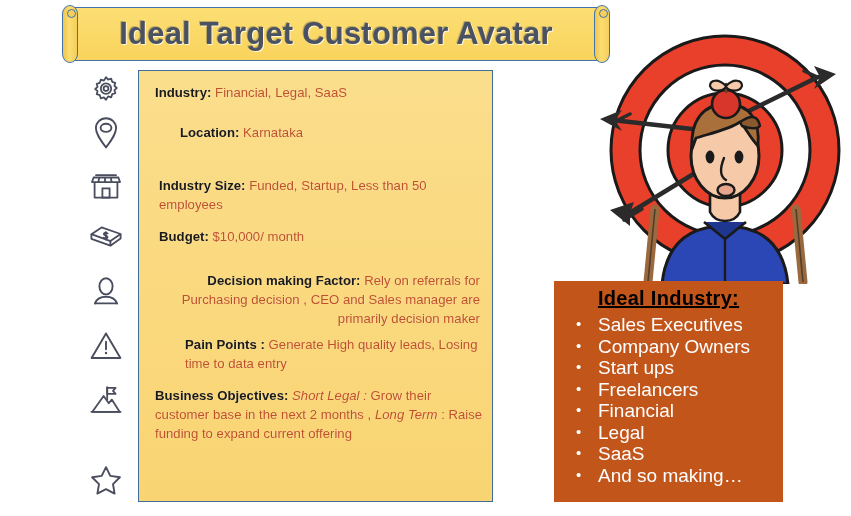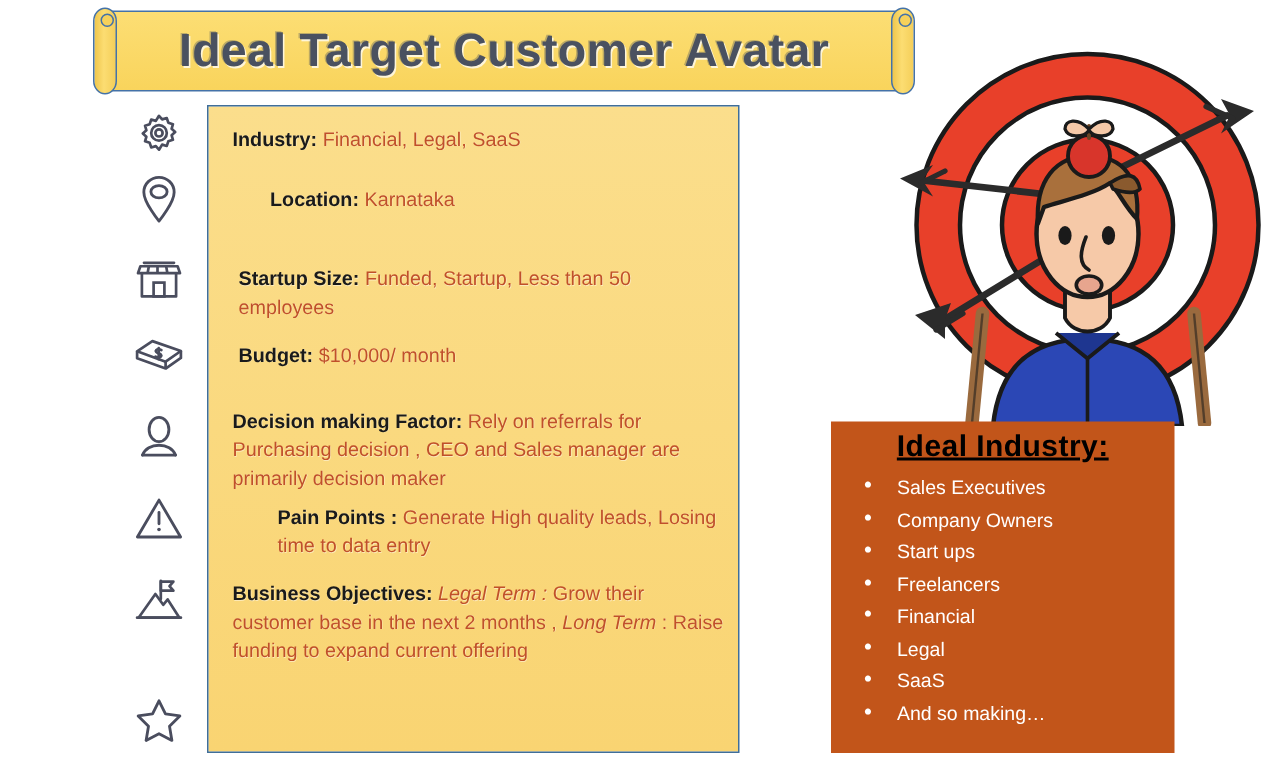--- a/index.html
+++ b/index.html
@@ -73,21 +73,21 @@
     position:absolute;left:554px;top:281px;width:229px;height:221px;
     background:#C2551A;
   }
   .ind-title{
     margin:6px 0 2px 0;text-align:center;
     font-size:20px;font-weight:bold;color:#000000;
     text-decoration:underline;letter-spacing:.3px;
   }
   .ind-list{list-style:none;margin:4px 0 0 0;padding:0 0 0 22px;}
   .ind-list li{
-    position:relative;color:#FFFFFF;font-size:13px;line-height:21.5px;
+    position:relative;color:#FFFFFF;font-size:19px;line-height:21.5px;
     padding-left:22px;
   }
   .ind-list li:before{
     content:"\2022";position:absolute;left:0;top:-1px;color:#FFFFFF;font-size:15px;
   }
 
   
   .target-art{position:absolute;left:600px;top:34px;width:251px;height:250px;}
   .target-art svg{display:block;}
 </style>
@@ -187,50 +187,50 @@
 
     <div class="row" style="top:52px;padding-left:25px;">
       <div class="line">
         <span class="lbl">Location:</span>
         <span class="val">Karnataka</span>
       </div>
     </div>
 
     <div class="row" style="top:105px;left:20px;">
       <div class="line">
-        <span class="lbl">Startup Size:</span>
+        <span class="lbl">Industry Size:</span>
         <span class="val">Funded, Startup, Less than 50 employees</span>
       </div>
     </div>
 
     <div class="row" style="top:156px;left:20px;">
       <div class="line">
         <span class="lbl">Budget:</span>
         <span class="val">$10,000/ month</span>
       </div>
     </div>
 
-    <div class="row" style="top:200px;right:12px;">
+    <div class="row" style="top:200px;right:12px;text-align:right;">
       <div class="line">
         <span class="lbl">Decision making Factor:</span>
         <span class="val">Rely on referrals for Purchasing decision , CEO and Sales manager are primarily decision maker</span>
       </div>
     </div>
 
     <div class="row" style="top:264px;right:14px;margin-left:30px;">
       <div class="line">
         <span class="lbl">Pain Points :</span>
         <span class="val">Generate High quality leads, Losing time to data entry</span>
       </div>
     </div>
 
     <div class="row" style="top:315px;right:6px;">
       <div class="line">
         <span class="lbl">Business Objectives:</span>
-        <span class="val em">Legal Term :</span><span class="val"> Grow their customer base in the next 2 months ,</span><span class="val em"> Long Term</span><span class="val"> : Raise funding to expand current offering</span>
+        <span class="val em">Short Legal :</span><span class="val"> Grow their customer base in the next 2 months ,</span><span class="val em"> Long Term</span><span class="val"> : Raise funding to expand current offering</span>
       </div>
     </div>
 
   </div>
 
   <div class="target-art">
     <svg width="251" height="250" viewBox="0 0 251 250">
       <g>
         <circle cx="125" cy="116" r="114" fill="#E8402A" stroke="#1a1a1a" stroke-width="3"></circle>
         <circle cx="125" cy="116" r="85" fill="#FFFFFF" stroke="#1a1a1a" stroke-width="3"></circle>

